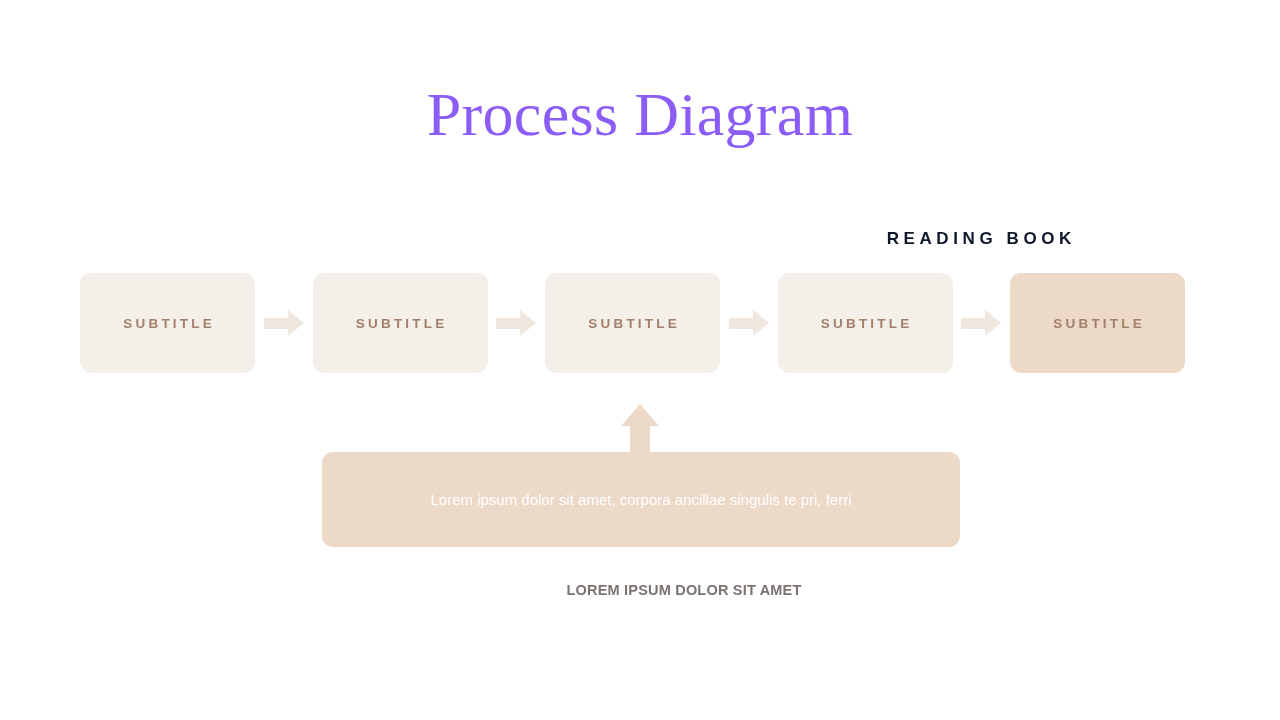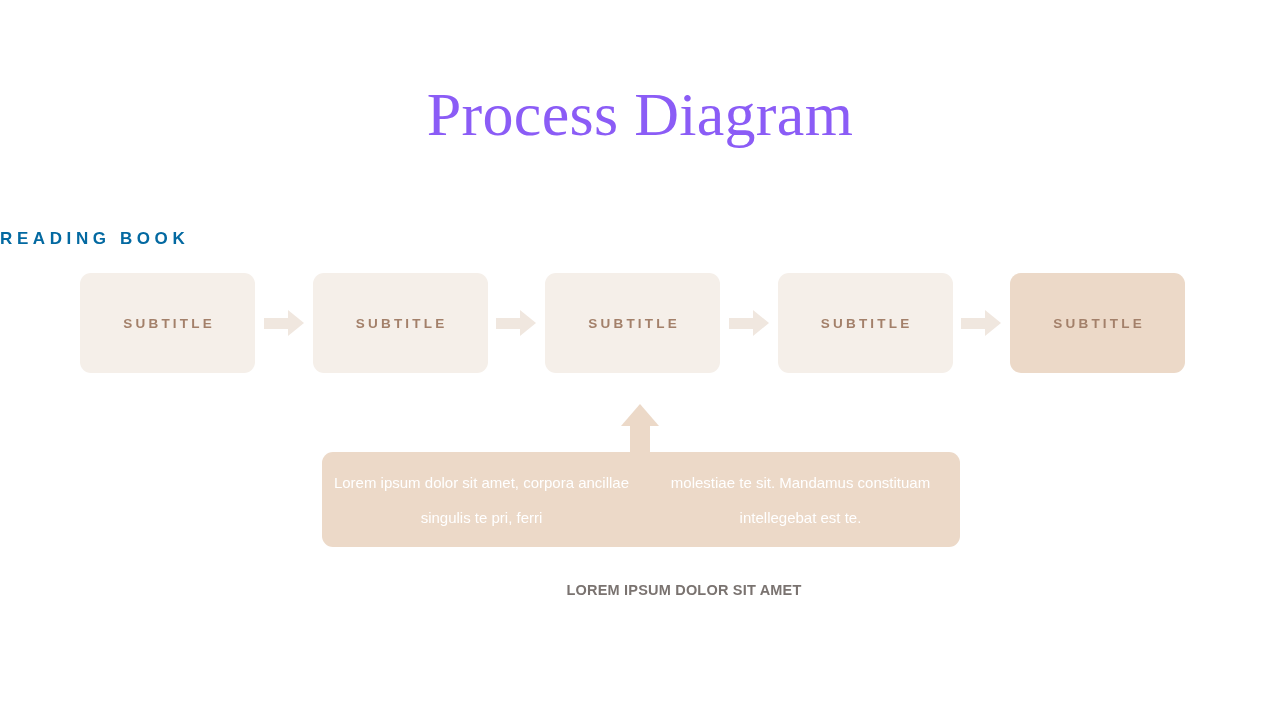--- a/index.html
+++ b/index.html
@@ -30,26 +30,26 @@
     color: #8b5cf6;
     letter-spacing: 0.3px;
   }
 
   
   .section-label {
     position: absolute;
     top: 227px;
     left: 0;
     width: 1076px;
-    text-align: left;
+    text-align: right;
     font-size: 17px;
     line-height: 24px;
     font-weight: 600;
     letter-spacing: 4.6px;
-    color: #0369a1;
+    color: #0f172a;
   }
 
   
   .process-row {
     position: absolute;
     top: 273px;
     left: 80px;
     width: 1105px;
     height: 100px;
     display: flex;
@@ -223,16 +223,15 @@
 
 </div>
 
 <div class="up-arrow">
   <div class="head"></div>
   <div class="shaft"></div>
 </div>
 
 <div class="callout-box">
   <div class="callout-text">Lorem ipsum dolor sit amet, corpora ancillae singulis te pri, ferri</div>
-  <div class="callout-text">molestiae te sit. Mandamus constituam intellegebat est te.</div>
 </div>
 
 <div class="caption">LOREM IPSUM DOLOR SIT AMET</div>
 
 </body></html>

